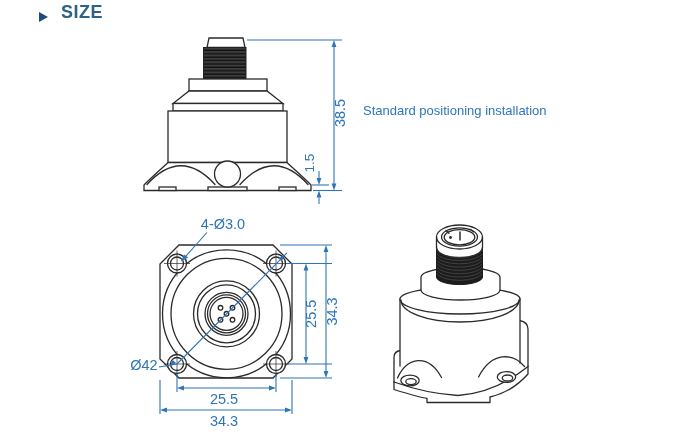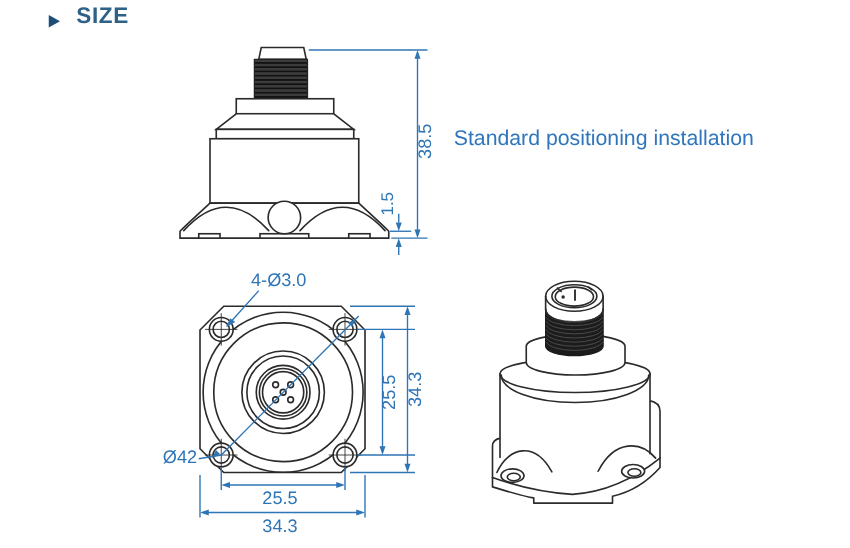--- a/index.html
+++ b/index.html
@@ -5,21 +5,21 @@
   html,body{margin:0;padding:0;background:#ffffff;}
   #stage{position:relative;width:680px;height:438px;background:#ffffff;overflow:hidden;
          font-family:"Liberation Sans", sans-serif;}
   #drawing{position:absolute;left:0;top:0;}
   
   .hdr-marker{position:absolute;left:39px;top:12px;width:0;height:0;
     border-left:9px solid #1d4e79;border-top:5.5px solid transparent;border-bottom:5.5px solid transparent;}
   .hdr-title{position:absolute;left:61px;top:2px;font-size:18px;font-weight:bold;
     color:#2d6186;letter-spacing:.5px;}
   
-  .anno{position:absolute;left:363px;top:100px;color:#2f76bd;font-size:17px;line-height:21px;}
+  .anno{position:absolute;left:363px;top:100px;color:#2f76bd;font-size:13px;line-height:21px;}
   .anno .l2{margin-left:27px;}
   
   .blk{stroke:#2b2b2b;stroke-width:1.3;fill:none;stroke-linecap:round;}
   .blkf{stroke:#2b2b2b;stroke-width:1.3;fill:#ffffff;}
   .thin{stroke:#2b2b2b;stroke-width:.7;fill:none;}
   .dim{stroke:#2e75b6;stroke-width:1.1;fill:none;}
   .dimf{fill:#2e75b6;stroke:none;}
   .dimtext{fill:#2e75b6;font-family:"Liberation Sans",sans-serif;font-size:14.5px;}
   .dimtext-s{fill:#2e75b6;font-family:"Liberation Sans",sans-serif;font-size:13.5px;}
 </style>

